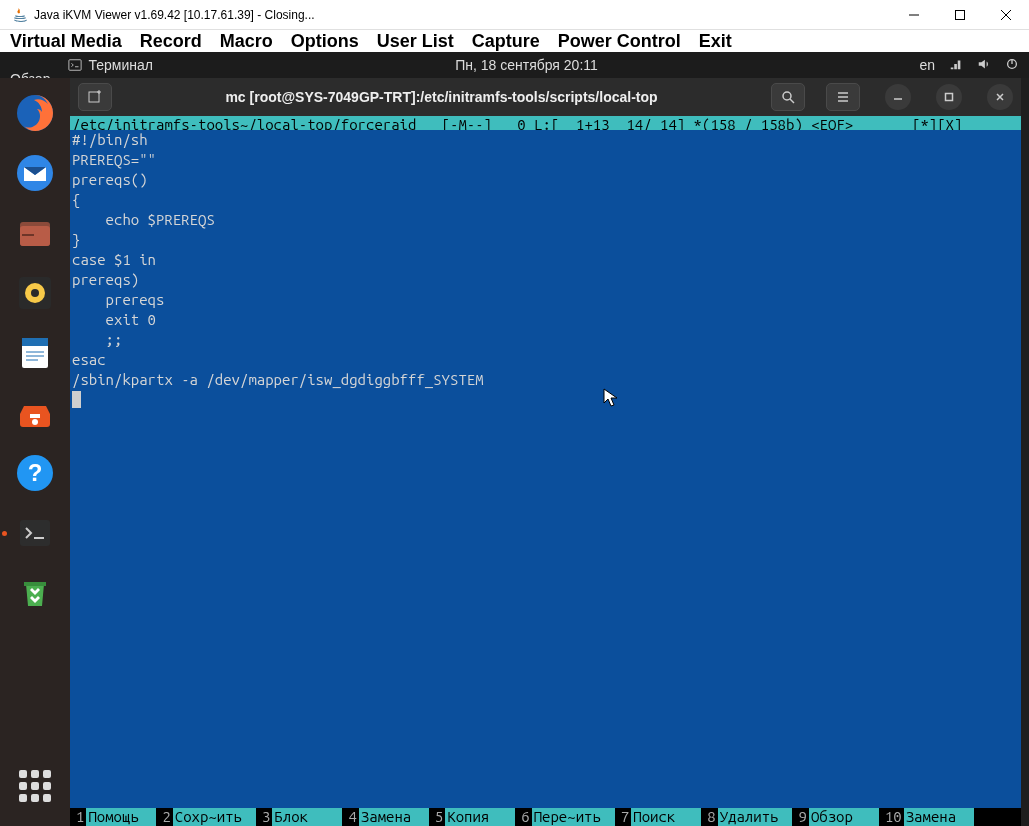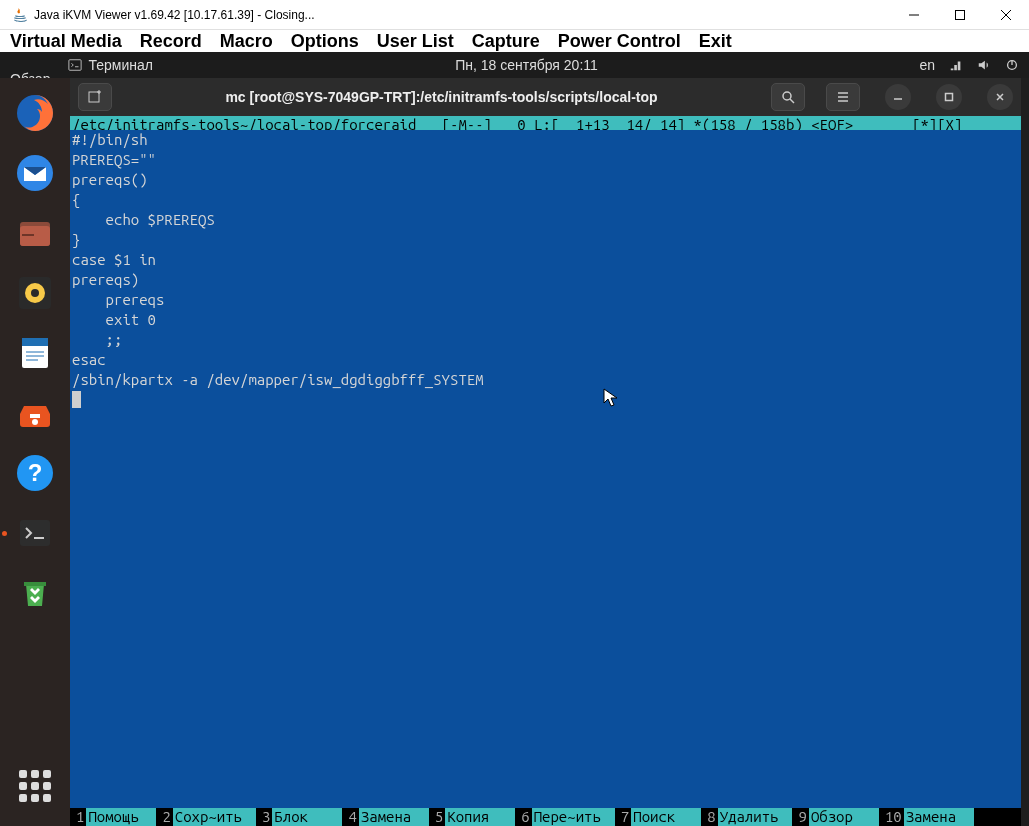--- a/index.html
+++ b/index.html
@@ -17,21 +17,21 @@
 
 
 .remote { position: relative; width: 1029px; height: 774px; background: #1e1e1e; }
 
 
 .gnome-top { position: absolute; top: 0; left: 0; right: 0; height: 26px; background: #1c1c1c; color: #ddd; display: flex; align-items: center; font-size: 14px; padding: 0 10px; }
 .gnome-top .activities { margin-right: 18px; margin-top: 28px; }
 .gnome-top .term-tab { display: flex; align-items: center; gap: 6px; }
 .gnome-top .term-tab svg { width: 14px; height: 14px; }
 .gnome-top .center { position: absolute; left: 50%; transform: translateX(-50%); margin-left: 12px; }
-.gnome-top .right { margin-left: auto; display: flex; align-items: center; gap: 14px; }
+.gnome-top .right { margin-left: auto; display: flex; gap: 14px; }
 .gnome-top .right svg { width: 14px; height: 14px; }
 
 
 .dock { position: absolute; top: 26px; left: 0; bottom: 0; width: 70px; background: #2b2422; display: flex; flex-direction: column; align-items: center; padding-top: 10px; gap: 10px; }
 .dock .dock-item { width: 50px; height: 50px; border-radius: 10px; display: flex; align-items: center; justify-content: center; position: relative; }
 .dock .dock-item.active::before { content: ""; position: absolute; left: -8px; width: 5px; height: 5px; background: #e95420; border-radius: 50%; }
 .dock .apps-grid { margin-top: auto; margin-bottom: 20px; width: 40px; height: 40px; display: grid; grid-template-columns: repeat(3,1fr); grid-template-rows: repeat(3,1fr); gap: 4px; padding: 4px; }
 .dock .apps-grid div { background: #ddd; border-radius: 2px; }
 
 

